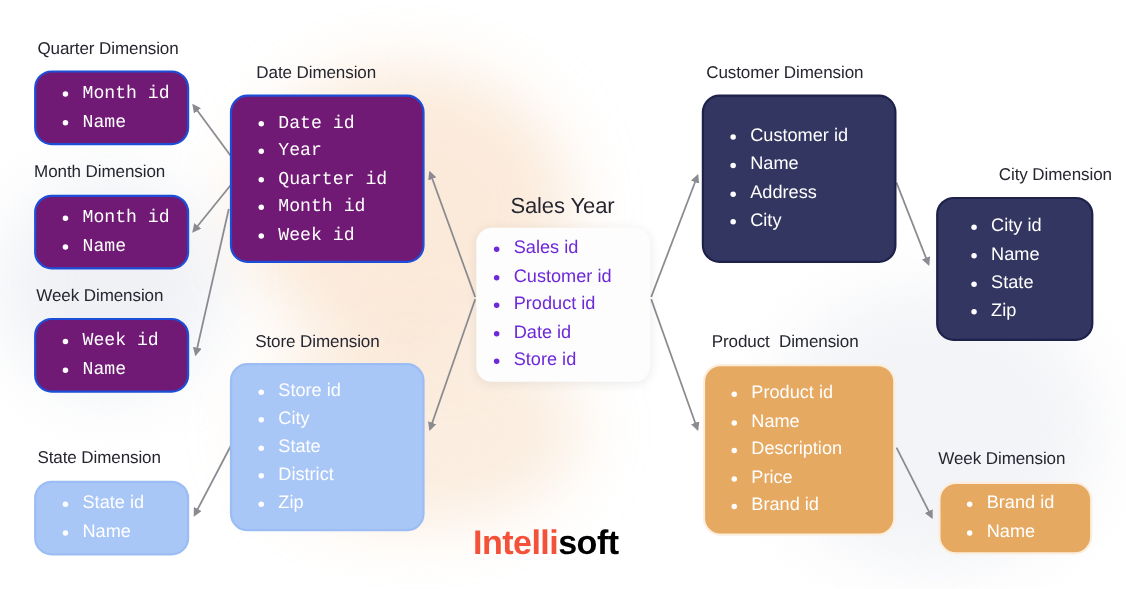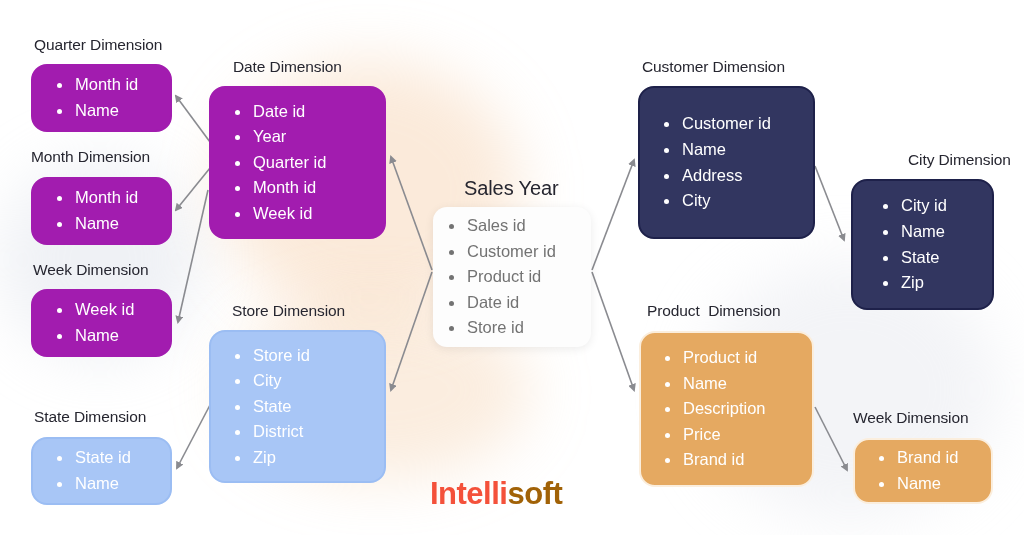--- a/index.html
+++ b/index.html
@@ -20,25 +20,25 @@
     }
     .box ul { list-style: none; margin: 0; padding: 0; }
     .box li {
       font-size: 16.5px; line-height: 25.6px; position: relative; padding-left: 20px;
       white-space: nowrap;
     }
     .box li::before {
       content: ""; position: absolute; left: 2px; top: 11px; width: 5px; height: 5px;
       border-radius: 50%; background: currentColor;
     }
-    .red { background: #a21caf; border: 2px solid #a21caf; color: #ffffff; }
+    .red { background: #701a75; border: 2px solid #1d4ed8; color: #ffffff; font-family: Liberation Mono, monospace; }
     .blue { background: #a8c6f6; border: 2px solid #9bbdf3; color: #ffffff; }
     .navy { background: #323660; border: 2px solid #1e214a; color: #ffffff; }
     .orange { background: #e5a961; border: 2px solid #fbeedd; color: #ffffff; }
-    .white { background: #fdfdfd; color: #737373; box-shadow: 0 2px 10px rgba(0,0,0,0.08); border-radius: 14px; }
+    .white { background: #fdfdfd; color: #6d28d9; box-shadow: 0 2px 10px rgba(0,0,0,0.08); border-radius: 14px; }
     .arrows { position: absolute; left: 0; top: 0; }
     .logo {
       position: absolute; left: 430px; top: 476px; font-size: 31px; font-weight: bold;
       letter-spacing: -0.5px;
     }
   </style>
 </head>
 <body>
 
 <div class="blob" style="left:220px;top:60px;width:300px;height:260px;background:rgba(243,196,150,0.35);"></div>
@@ -174,14 +174,14 @@
 
 <div class="title" style="left:853px;top:409px;">Week Dimension</div>
 <div class="box orange" style="left:853px;top:438px;width:140px;height:66px;">
   <ul>
     <li>Brand id</li>
     <li>Name</li>
   </ul>
 </div>
 
 <div class="logo">
-  <span style="color:#f4513a;">Intelli</span><span style="color:#a16207;">soft</span>
+  <span style="color:#f4513a;">Intelli</span><span style="color:#000000;">soft</span>
 </div>
 
 </body></html>

